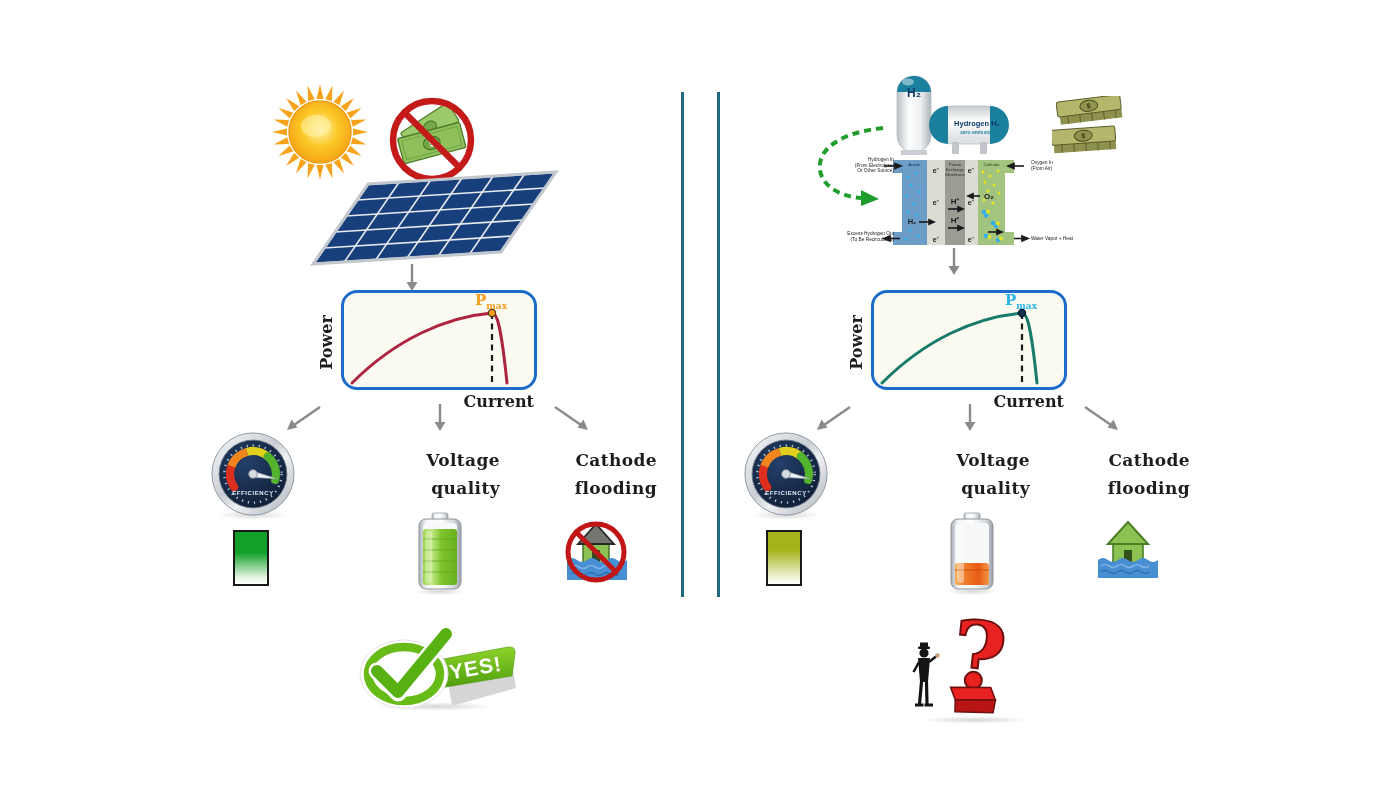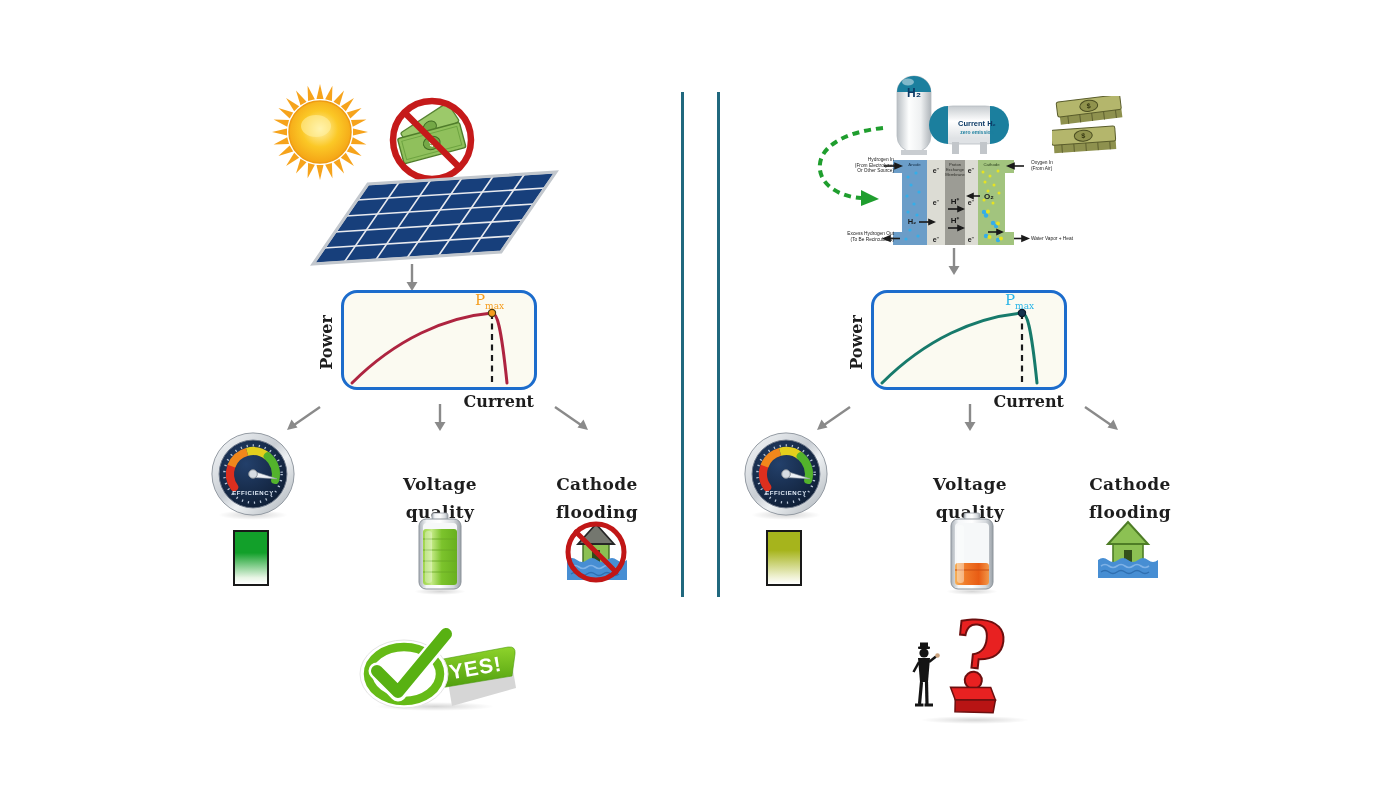--- a/index.html
+++ b/index.html
@@ -1,23 +1,23 @@
 <!DOCTYPE html>
 <html><head>
 <meta charset="utf-8">
 <style>
   html,body{margin:0;padding:0;background:#fff;}
   .stage{position:relative;width:1378px;height:785px;background:#ffffff;overflow:hidden;
          font-family:"DejaVu Serif",serif;}
   .abs{position:absolute;}
   .serif{font-family:"DejaVu Serif",serif;font-weight:bold;color:#1d1d1d;}
-  .big-label{font-size:17px;text-align:center;width:120px;letter-spacing:.4px;margin-top:24px;}
+  .big-label{font-size:17px;text-align:right;width:120px;letter-spacing:.4px;}
   .axis-x{font-size:16px;text-align:right;width:190px;}
   .ylab{font-size:16px;width:60px;text-align:center;transform:rotate(-90deg);}
-  .pmax{font-size:15px;font-weight:normal;}
+  .pmax{font-size:15px;font-weight:bold;}
   .pmax sub{font-size:9px;}
   .chartbox{width:190px;height:94px;border:3px solid #1c6ccc;border-radius:16px;background:#fbfaf1;}
   .divider{width:3px;height:505px;background:#20687e;}
   .swatch{width:32px;height:52px;border:2px solid #191919;}
   .swatch.green{background:linear-gradient(180deg,#12a02a 0%,#12a02a 40%,#e9f6e6 88%,#ffffff 100%);}
   .swatch.olive{background:linear-gradient(180deg,#a6b41c 0%,#a6b41c 35%,#eef0cf 85%,#ffffff 100%);}
   .tiny{font-family:"Liberation Sans",sans-serif;font-size:4.8px;line-height:5.6px;color:#222;}
   .tiny.r{text-align:right;}
   .tanklabel{font-family:"Liberation Sans",sans-serif;font-weight:bold;color:#0c3a66;text-align:center;}
   .shadow{background:radial-gradient(ellipse at center,rgba(0,0,0,.16),rgba(0,0,0,0) 70%);border-radius:50%;}
@@ -244,21 +244,21 @@
   <rect x="13" y="80" width="26" height="5" fill="#c9cdd1"></rect>
   <g>
     <rect x="46" y="36" width="70" height="38" rx="19" fill="url(#tankh)" stroke="#b6bcc1" stroke-width=".8"></rect>
     <path d="M60,36 a19,19 0 0 0 0,38 z" fill="#1b7f9e"></path>
     <path d="M102,36 a19,19 0 0 1 0,38 z" fill="#1b7f9e"></path>
     <rect x="64" y="72" width="7" height="12" fill="#c2c6ca"></rect>
     <rect x="92" y="72" width="7" height="12" fill="#c2c6ca"></rect>
   </g>
 </svg>
 <div class="abs tanklabel" style="left:897px;top:86px;width:34px;font-size:12px">H₂</div>
-<div class="abs tanklabel" style="left:946px;top:119px;width:62px;font-size:7.5px">Current H₂</div>
+<div class="abs tanklabel" style="left:946px;top:119px;width:62px;font-size:7.5px">Hydrogen H₂</div>
 <div class="abs tanklabel" style="left:946px;top:129px;width:62px;font-size:5px;color:#1b7f9e">zero emission</div>
 
 <svg class="abs" style="left:1052px;top:96px" width="85" height="72" viewBox="0 0 85 72">
   <g transform="rotate(-7 40 20)">
     <rect x="8" y="16" width="62" height="9" fill="#8e914e"></rect>
     <g stroke="#5f6130" stroke-width="1">
           <line x1="16" y1="16" x2="16" y2="25"></line>
           <line x1="28" y1="16" x2="28" y2="25"></line>
           <line x1="40" y1="16" x2="40" y2="25"></line>
           <line x1="52" y1="16" x2="52" y2="25"></line>

